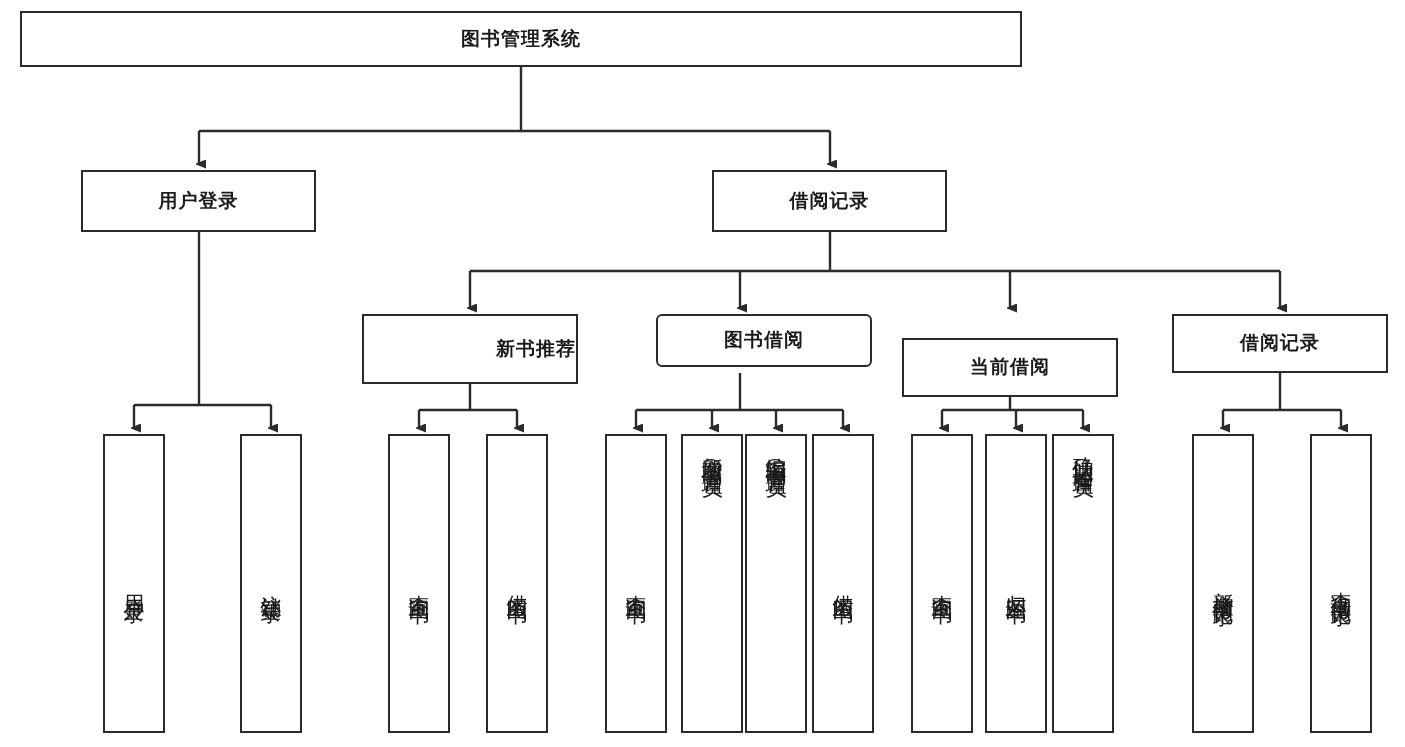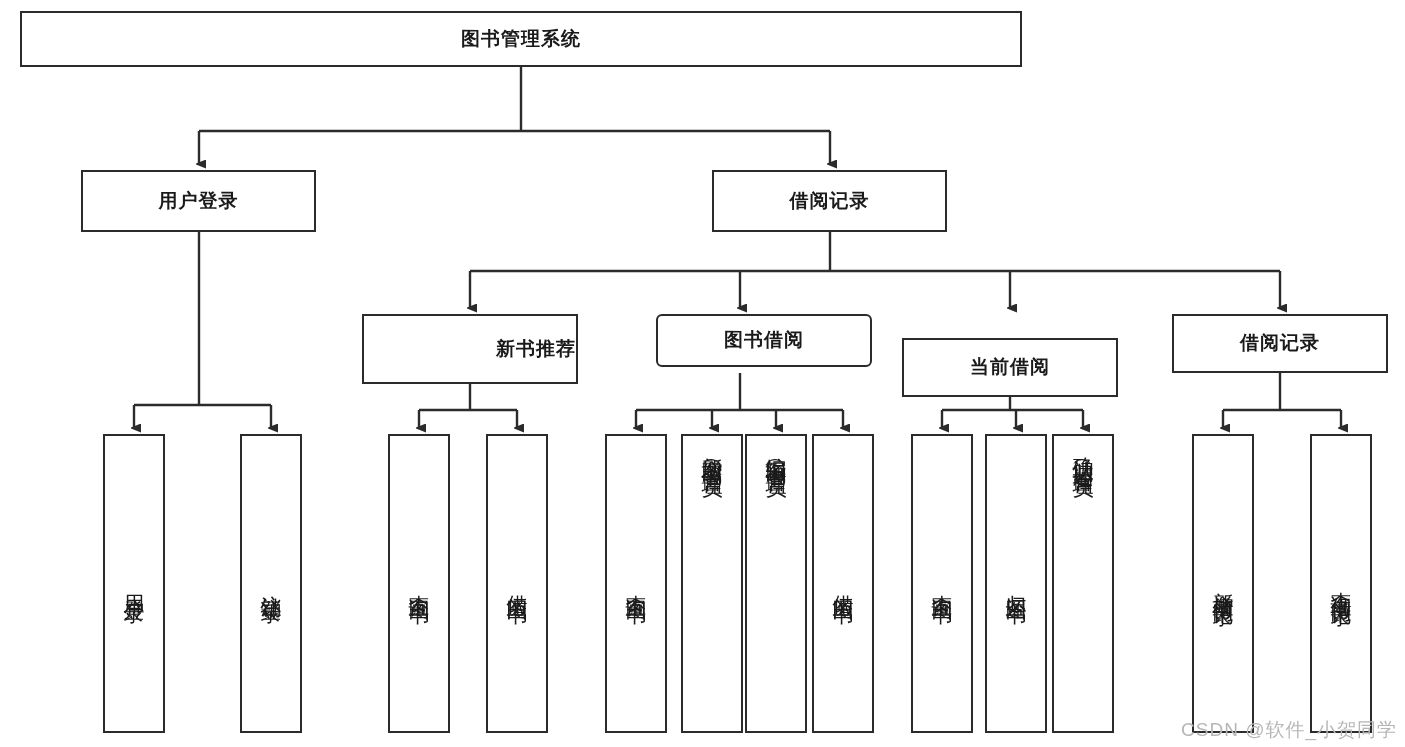--- a/index.html
+++ b/index.html
@@ -186,14 +186,13 @@
     <span class="node-title">确认归还（管理员）</span>
   </div>
 
   <div class="node vert" style="left:1192px; top:434px; width:62px; height:299px;">
     <span class="node-title">新增借阅记录</span>
   </div>
   <div class="node vert" style="left:1310px; top:434px; width:62px; height:299px;">
     <span class="node-title">查询借阅记录</span>
   </div>
 
-  <div class="watermark">CSDN @软件_小贺同学</div>
 </div>
 
 </body></html>

